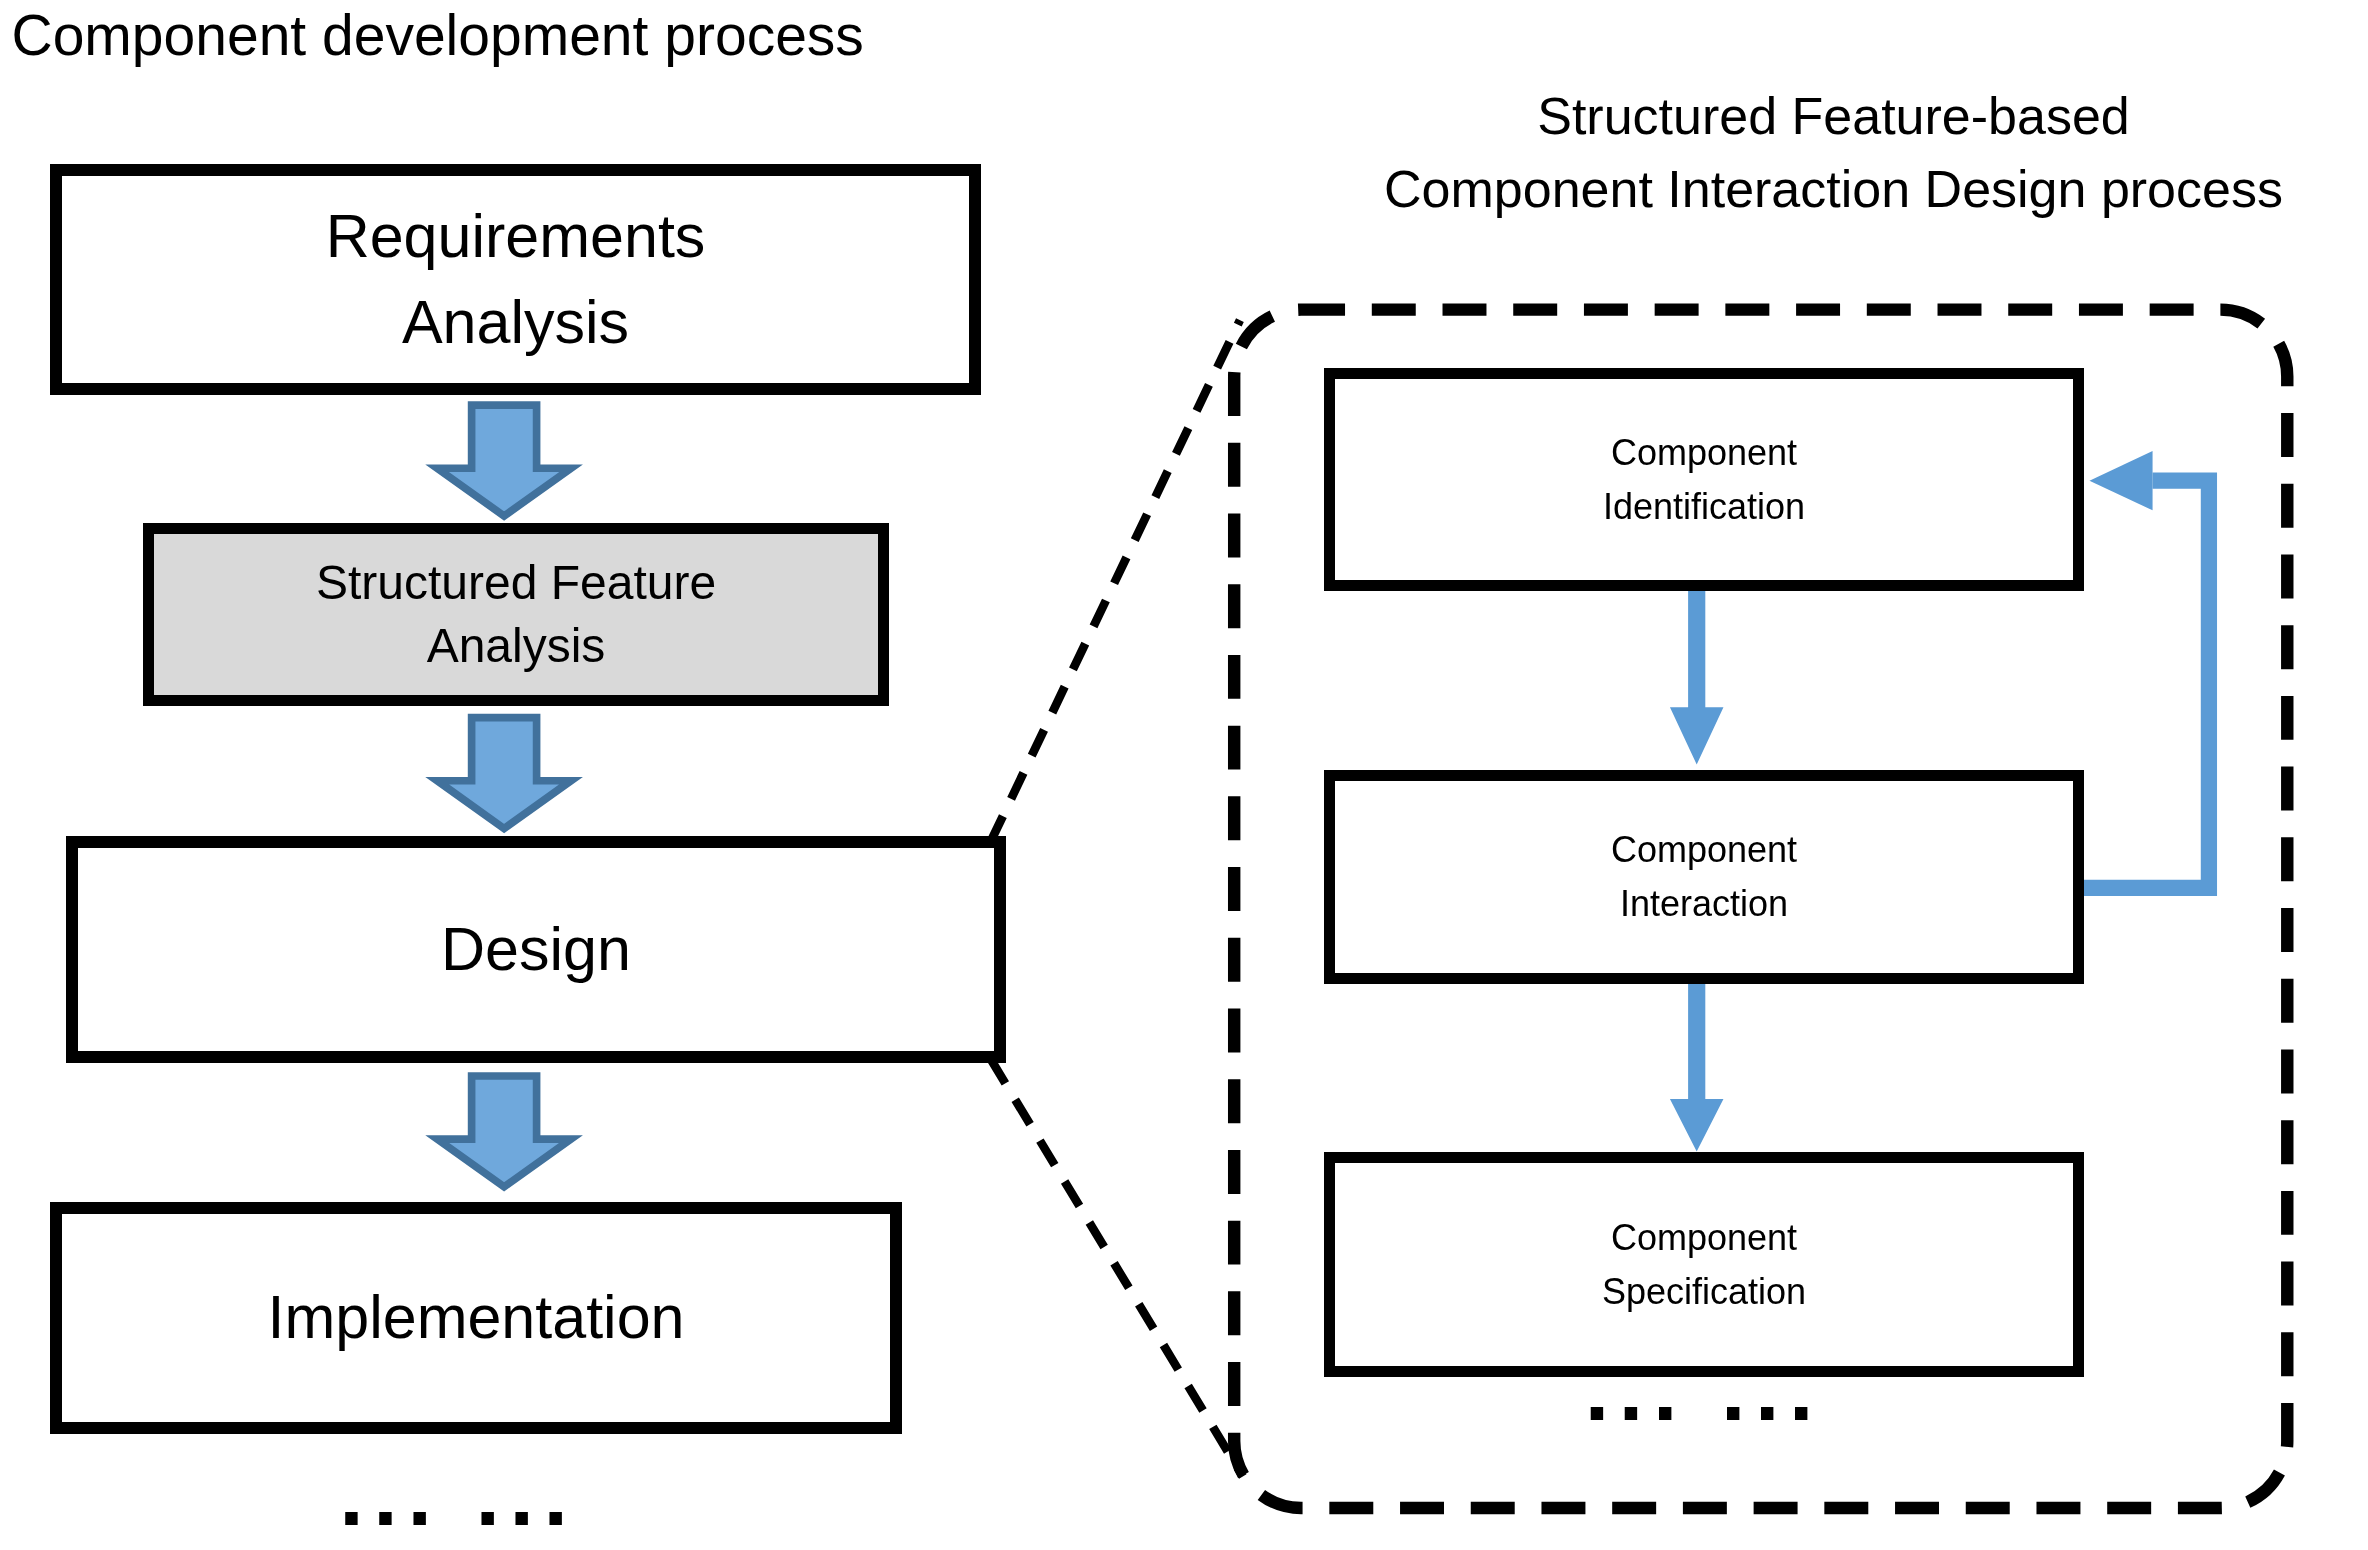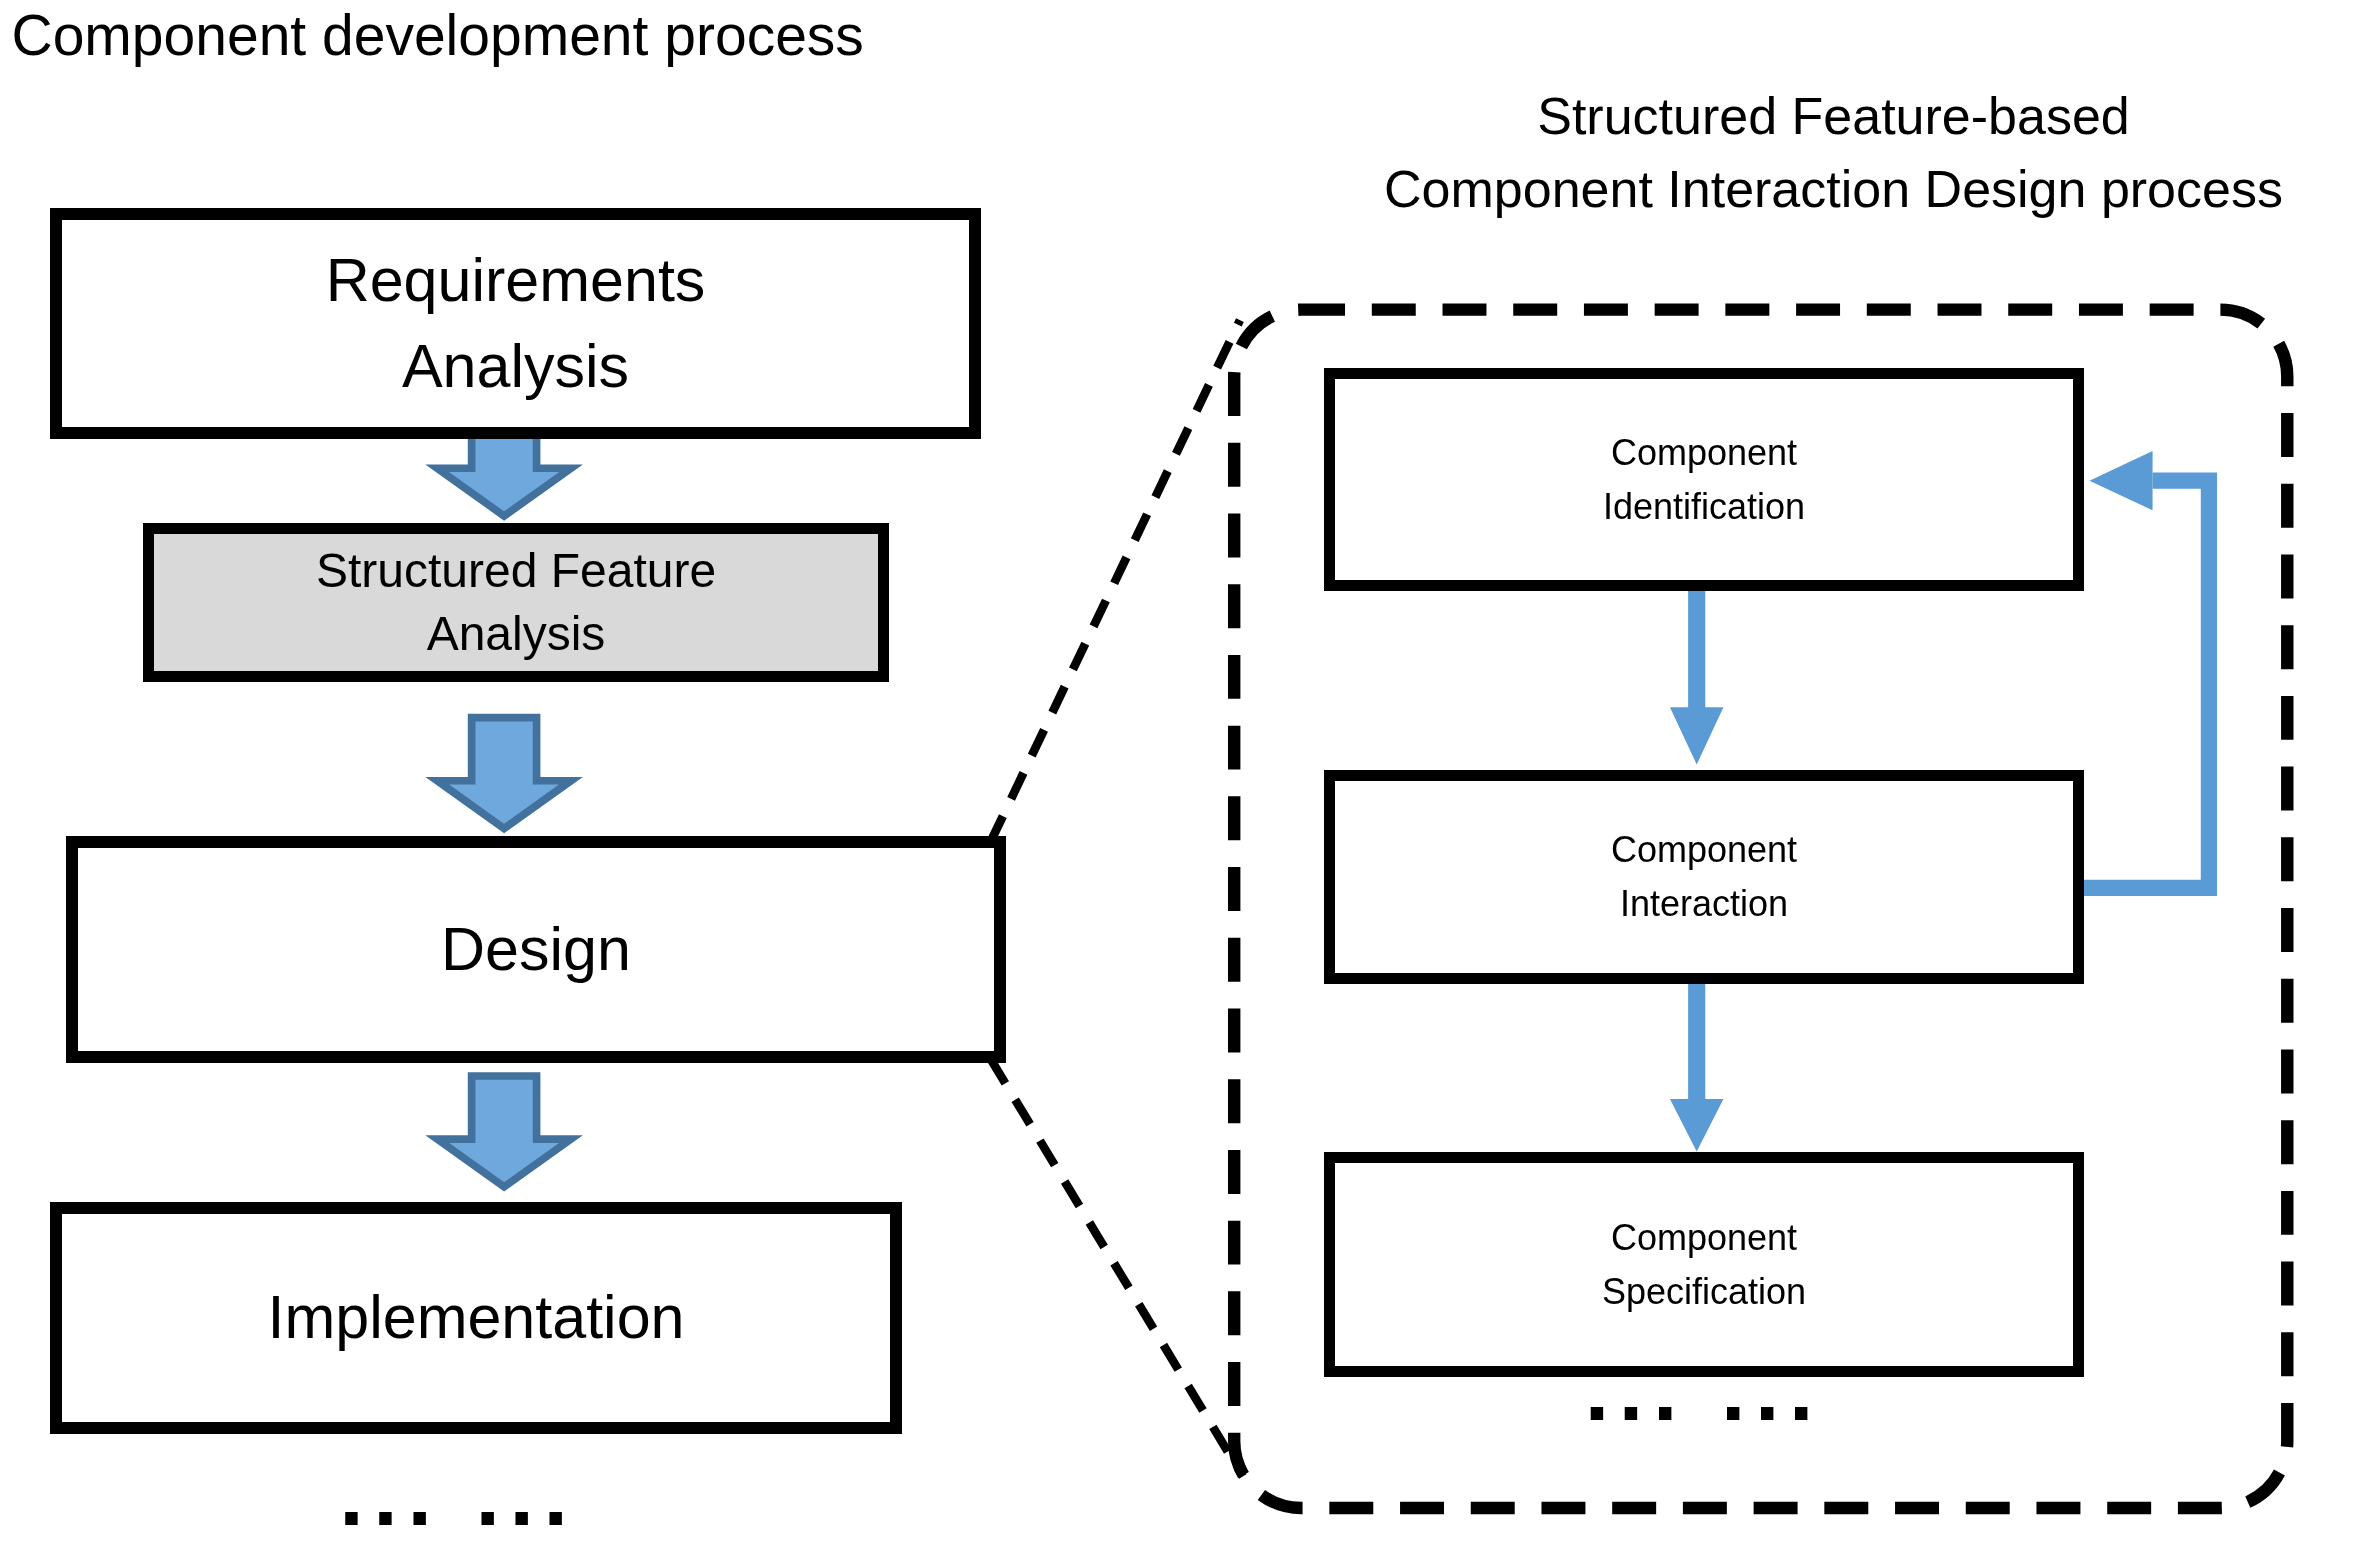--- a/index.html
+++ b/index.html
@@ -3,22 +3,22 @@
 <meta charset="utf-8">
 <style>
   html,body{margin:0;padding:0;background:#fff;}
   .canvas{position:relative;width:2369px;height:1550px;background:#ffffff;overflow:hidden;
           font-family:"Liberation Sans", sans-serif;color:#000;}
   .overlay{position:absolute;left:0;top:0;width:2369px;height:1550px;}
   .box{position:absolute;box-sizing:border-box;background:#ffffff;border:12.4px solid #000;
        display:flex;flex-direction:column;align-items:center;justify-content:center;
        text-align:center;line-height:1.4;}
   .box span{display:block;}
-  .box-req{left:50px;top:164px;width:931px;height:231px;font-size:61px;margin-top:44px;}
-  .box-sfa{left:143px;top:523px;width:746px;height:159px;font-size:48px;border-width:11.5px;
+  .box-req{left:50px;top:164px;width:931px;height:231px;font-size:61px;}
+  .box-sfa{left:143px;top:523px;width:746px;height:183px;font-size:48px;border-width:11.5px;
            background:#D9D9D9;line-height:1.3;}
   .box-design{left:66px;top:836px;width:940px;height:227px;font-size:61px;}
   .box-impl{left:50px;top:1202px;width:852px;height:232px;font-size:61px;}
   .box-right{border-width:11.5px;font-size:36px;line-height:1.5;}
   .box-id{left:1324px;top:368px;width:760px;height:223px;}
   .box-inter{left:1324px;top:770px;width:760px;height:214px;}
   .box-spec{left:1324px;top:1152px;width:760px;height:225px;}
   .title-left{position:absolute;left:11.5px;top:3.8px;width:1147px;font-size:57px;line-height:1.1;}
   .title-right{position:absolute;left:1260px;top:80px;width:1147px;font-size:52px;
                line-height:1.4;text-align:center;}

